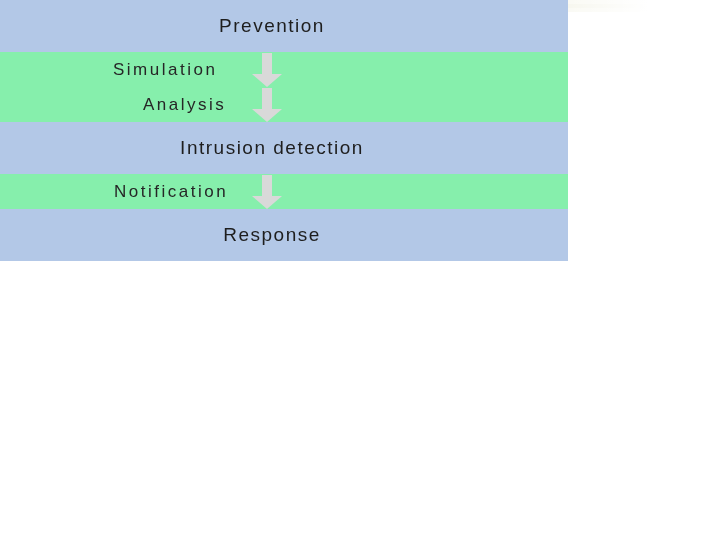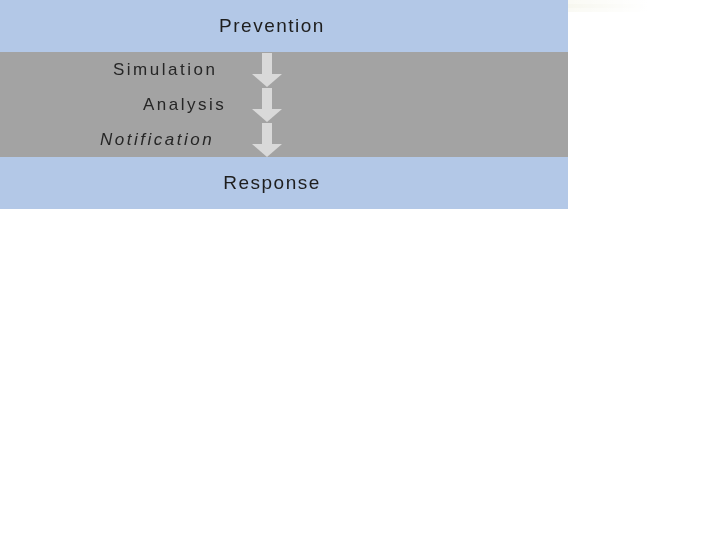--- a/index.html
+++ b/index.html
@@ -44,31 +44,31 @@
     position:absolute; left:55; top:143; width:568px;
   }
   .layer-bar {
     width:568px; height:52px;
     background:#b3c8e7;
     display:flex; align-items:center; justify-content:center;
     font-size:19px; color:#1e1e1e; letter-spacing:1.5px;
   }
   .layer-bar .bar-label { transform:translateX(-12px); }
   .transition-row {
-    position:relative; width:568px; height:35px; background:#a3a3a3;
+    position:relative; width:568px; height:35px; background:#86efac;
   }
   .transition-label {
     position:absolute; top:0; height:35px;
     display:flex; align-items:center;
     font-size:17px; color:#262626; letter-spacing:2.5px;
     white-space:nowrap;
   }
   .t0 .transition-label { left:113px; }
   .t1 .transition-label { left:143px; }
-  .t2 .transition-label { left:100px;font-style:italic; }
+  .t2 .transition-label { left:114px; }
   .down-arrow {
     position:absolute; left:252px; top:1px; width:30px; height:34px;
   }
   .down-arrow .stem {
     position:absolute; left:10px; top:0; width:10px; height:21px;
     background:#d9d9d9;
   }
   .down-arrow .head {
     position:absolute; left:0; top:21px; width:0; height:0;
     border-left:15px solid transparent;
@@ -100,20 +100,23 @@
 
 
   <div class="transition-row t1">
     <span class="transition-label">Analysis</span>
     <div class="down-arrow">
       <div class="stem"></div>
       <div class="head"></div>
     </div>
   </div>
 
+  <div class="layer-bar">
+    <span class="bar-label">Intrusion detection</span>
+  </div>
 
   <div class="transition-row t2">
     <span class="transition-label">Notification</span>
     <div class="down-arrow">
       <div class="stem"></div>
       <div class="head"></div>
     </div>
   </div>
 
   <div class="layer-bar">

